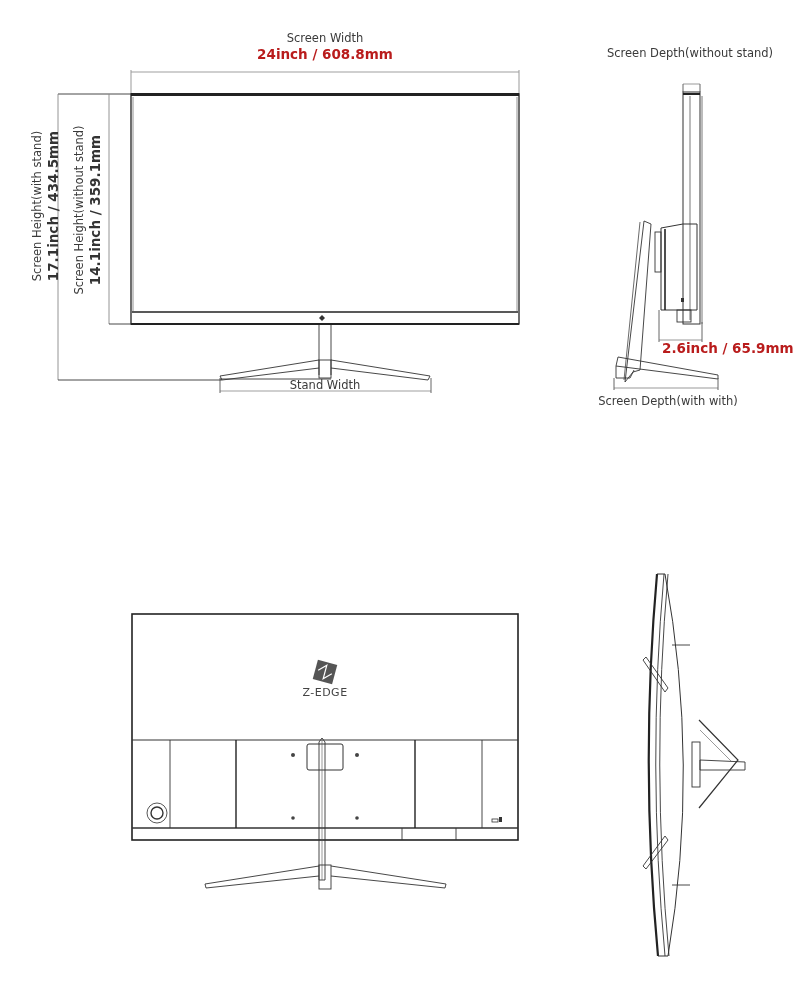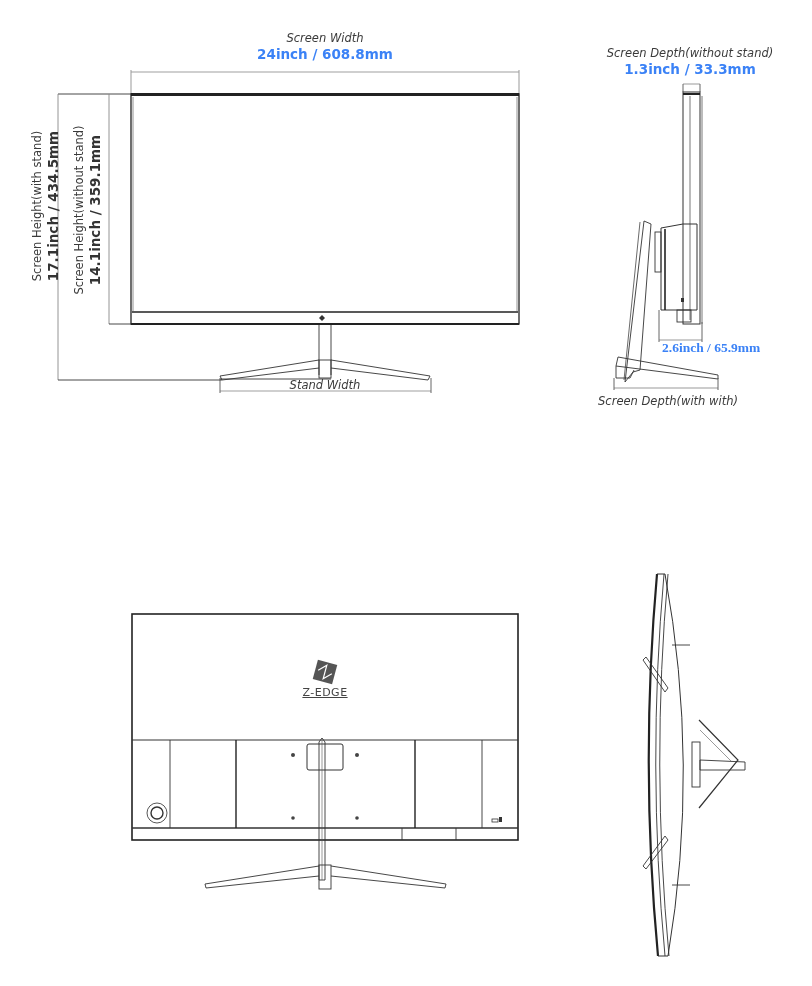--- a/index.html
+++ b/index.html
@@ -1,20 +1,20 @@
 <!DOCTYPE html>
 <html><head>
 <meta charset="utf-8">
 <style>
   html, body { margin:0; padding:0; background:#ffffff; }
   body { width:812px; height:986px; position:relative; overflow:hidden;
          font-family:"DejaVu Sans", "Liberation Sans", sans-serif; color:#333; }
   .lbl { position:absolute; text-align:center; white-space:nowrap; }
-  .lbl .t { font-size:11.5px; color:#3a3a3a; display:block; line-height:14px;font-style:italic; }
-  .lbl .v { font-size:13.5px; font-weight:bold; color:#3b82f6; display:block; line-height:18px; }
+  .lbl .t { font-size:11.5px; color:#3a3a3a; display:block; line-height:14px; }
+  .lbl .v { font-size:13.5px; font-weight:bold; color:#b91c1c; display:block; line-height:18px; }
   .rot { position:absolute; transform-origin:center center; transform:rotate(-90deg); white-space:nowrap; text-align:center; }
   svg.draw { position:absolute; left:0; top:0; }
   .brand { position:absolute; font-size:11px; letter-spacing:0.5px; color:#444; text-align:center; }
 </style>
 </head>
 <body>
 
 <svg class="draw" width="812" height="986" viewBox="0 0 812 986">
 
   <g>
@@ -141,38 +141,37 @@
   </g>
 </svg>
 
 <div class="lbl" style="left:225px; top:31px; width:200px;">
   <span class="t">Screen Width</span>
   <span class="v">24inch / 608.8mm</span>
 </div>
 
 <div class="lbl" style="left:590px; top:46px; width:200px;">
   <span class="t">Screen Depth(without stand)</span>
-  <span class="v">1.3inch / 33.3mm</span>
 </div>
 
 <div class="rot" style="left:-64px; top:190px; width:220px;">
   <span class="t" style="display:block;font-size:11.5px;line-height:14px;color:#3a3a3a;">Screen Height(with stand)</span>
   <span class="v" style="display:block;font-size:13.5px;font-weight:bold;line-height:18px;color:#333;">17.1inch / 434.5mm</span>
 </div>
 
 <div class="rot" style="left:-22px; top:194px; width:220px;">
   <span class="t" style="display:block;font-size:11.5px;line-height:14px;color:#3a3a3a;">Screen Height(without stand)</span>
   <span class="v" style="display:block;font-size:13.5px;font-weight:bold;line-height:18px;color:#333;">14.1inch / 359.1mm</span>
 </div>
 
-<div class="lbl" style="left:662px; top:339px; width:140px; text-align:left;font-family:Liberation Serif, serif;">
+<div class="lbl" style="left:662px; top:339px; width:140px; text-align:left;">
   <span class="v">2.6inch / 65.9mm</span>
 </div>
 
 <div class="lbl" style="left:225px; top:378px; width:200px;">
   <span class="t">Stand Width</span>
 </div>
 
 <div class="lbl" style="left:568px; top:394px; width:200px;">
   <span class="t">Screen Depth(with with)</span>
 </div>
 
-<div class="brand" style="left:285px; top:686px; width:80px;text-decoration:underline;">Z-EDGE</div>
+<div class="brand" style="left:285px; top:686px; width:80px;">Z-EDGE</div>
 
 </body></html>

